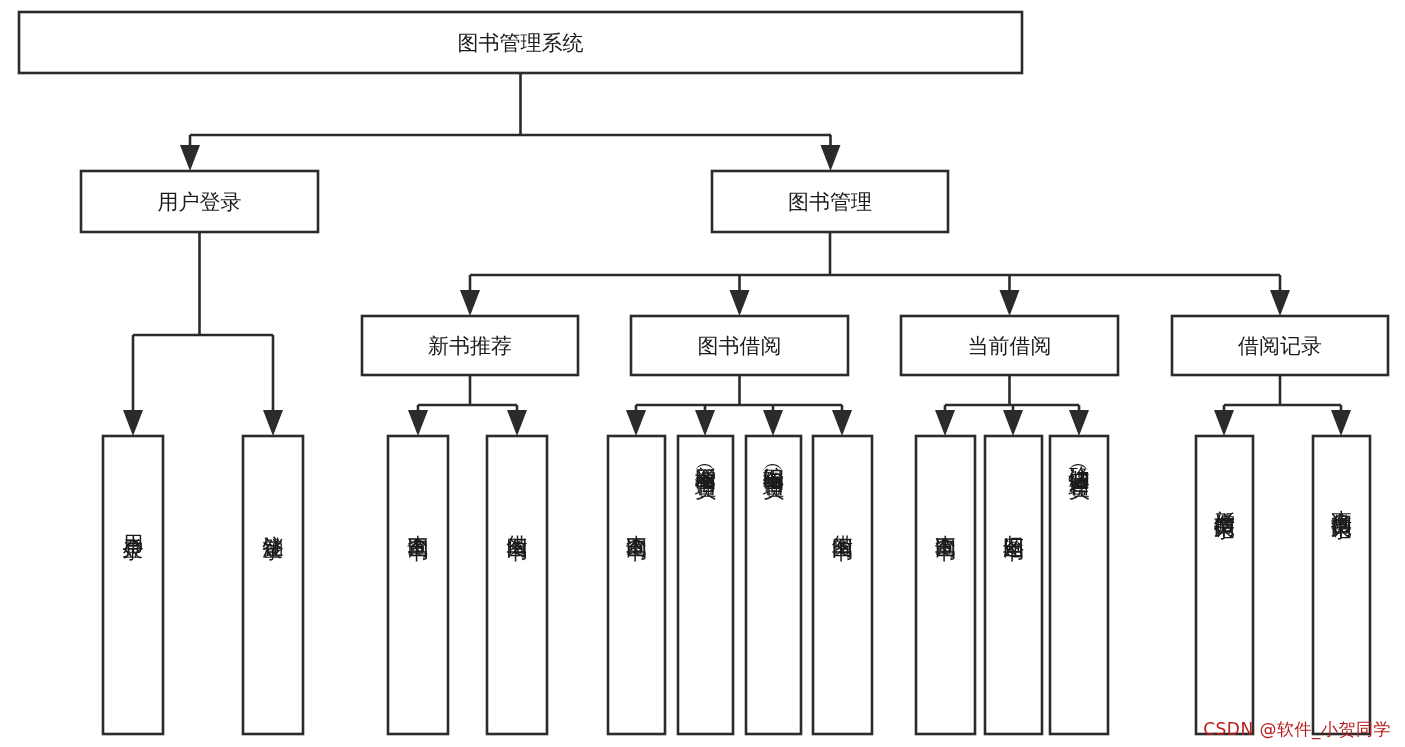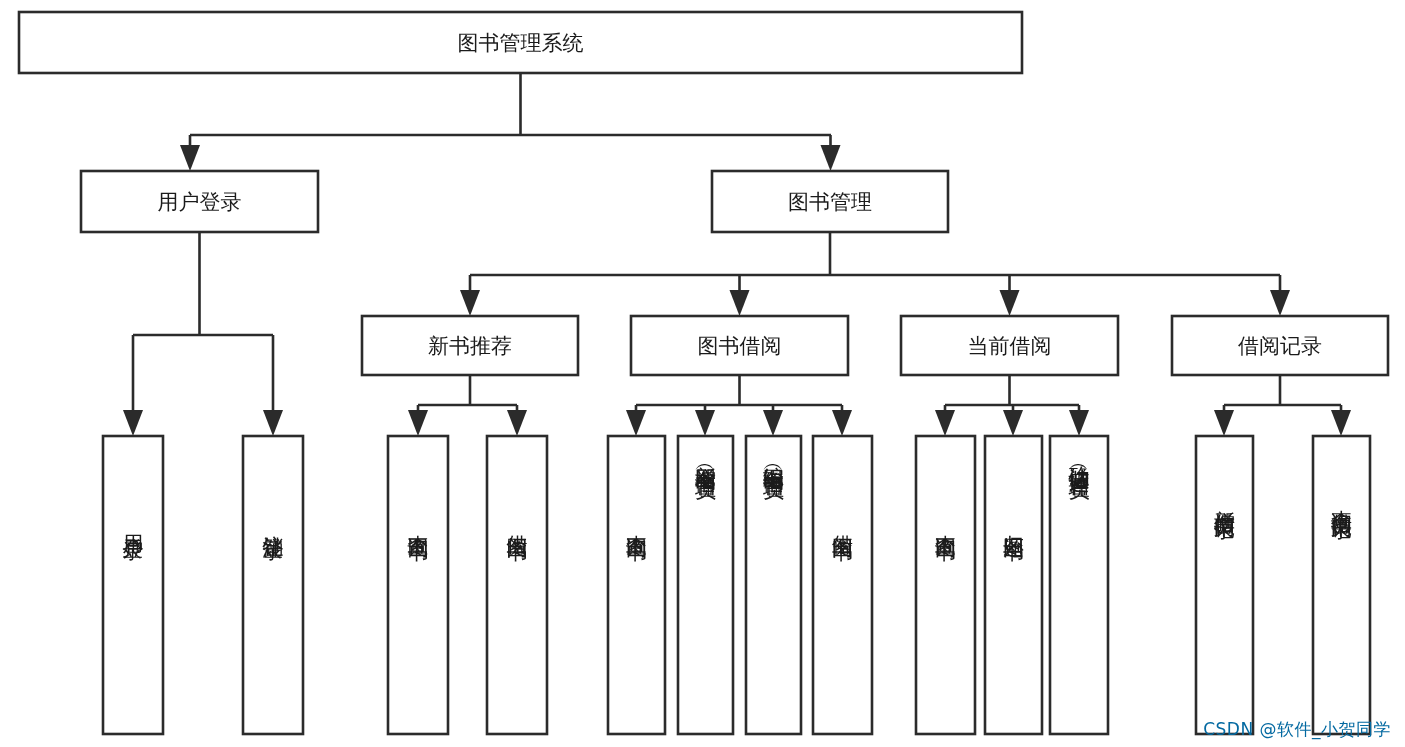--- a/index.html
+++ b/index.html
@@ -59,21 +59,21 @@
     letter-spacing: 2px;
     text-anchor: start;
     dominant-baseline: central;
   }
   .watermark {
     position: absolute;
     right: 14px;
     bottom: 6px;
     font-family: "DejaVu Sans", "Liberation Sans", sans-serif;
     font-size: 17px;
-    color: #0369a1;
+    color: #b91c1c;
     white-space: nowrap;
     user-select: none;
     letter-spacing: 0.5px;
   }
 </style>
 </head>
 <body>
 
 <div id="diagram-root">
 

